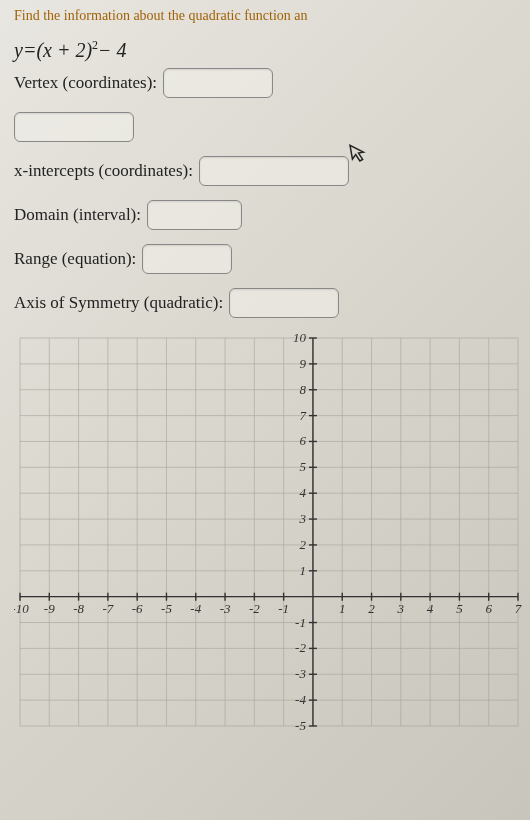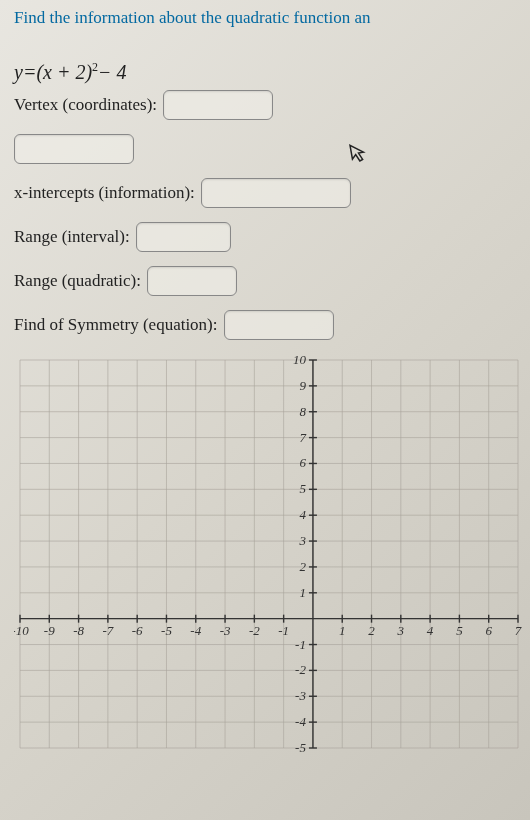--- a/index.html
+++ b/index.html
@@ -10,23 +10,23 @@
     body {
       width: 530px;
       height: 820px;
       background: linear-gradient(135deg, #e8e6e0 0%, #d8d5cc 50%, #c8c5bc 100%);
       font-family: Georgia, 'Times New Roman', serif;
       padding: 8px 14px;
       color: #2a2a2a;
       overflow: hidden;
     }
     .instruction {
-      font-size: 17px;
-      margin-bottom: 32px;
-      color: #0369a1;
+      font-size: 14px;
+      margin-bottom: 14px;
+      color: #a16207;
     }
     .equation {
       font-size: 20px;
       font-style: italic;
       margin-bottom: 6px;
       color: #222;
       font-family: 'Times New Roman', serif;
     }
     .equation .math {
       display: inline-block;
@@ -115,36 +115,36 @@
 <div class="form-row">
   <span class="form-label">Vertex (coordinates):</span>
   <input type="text" class="input-box input-w1" value="" style="">
 </div>
 
 <div class="form-row">
   <input type="text" class="input-box input-w2" value="" style="">
 </div>
 
 <div class="form-row">
-  <span class="form-label">x-intercepts (information):</span>
+  <span class="form-label">x-intercepts (coordinates):</span>
   <input type="text" class="input-box input-w3" value="" style="">
 </div>
 
 <div class="form-row">
-  <span class="form-label">Range (interval):</span>
+  <span class="form-label">Domain (interval):</span>
   <input type="text" class="input-box input-w4" value="" style="">
 </div>
 
 <div class="form-row">
-  <span class="form-label">Range (quadratic):</span>
+  <span class="form-label">Range (equation):</span>
   <input type="text" class="input-box input-w5" value="" style="">
 </div>
 
 <div class="form-row">
-  <span class="form-label">Find of Symmetry (equation):</span>
+  <span class="form-label">Axis of Symmetry (quadratic):</span>
   <input type="text" class="input-box input-w6" value="" style="">
 </div>
 
 <div class="graph-container">
   <svg class="graph" viewBox="0 0 510 400">
     <g id="grid-group">
         <line x1="6" x2="6" y1="6" y2="394" class="grid-line"></line>
         <line x1="35.294117647058826" x2="35.294117647058826" y1="6" y2="394" class="grid-line"></line>
         <line x1="64.58823529411765" x2="64.58823529411765" y1="6" y2="394" class="grid-line"></line>
         <line x1="93.88235294117648" x2="93.88235294117648" y1="6" y2="394" class="grid-line"></line>

